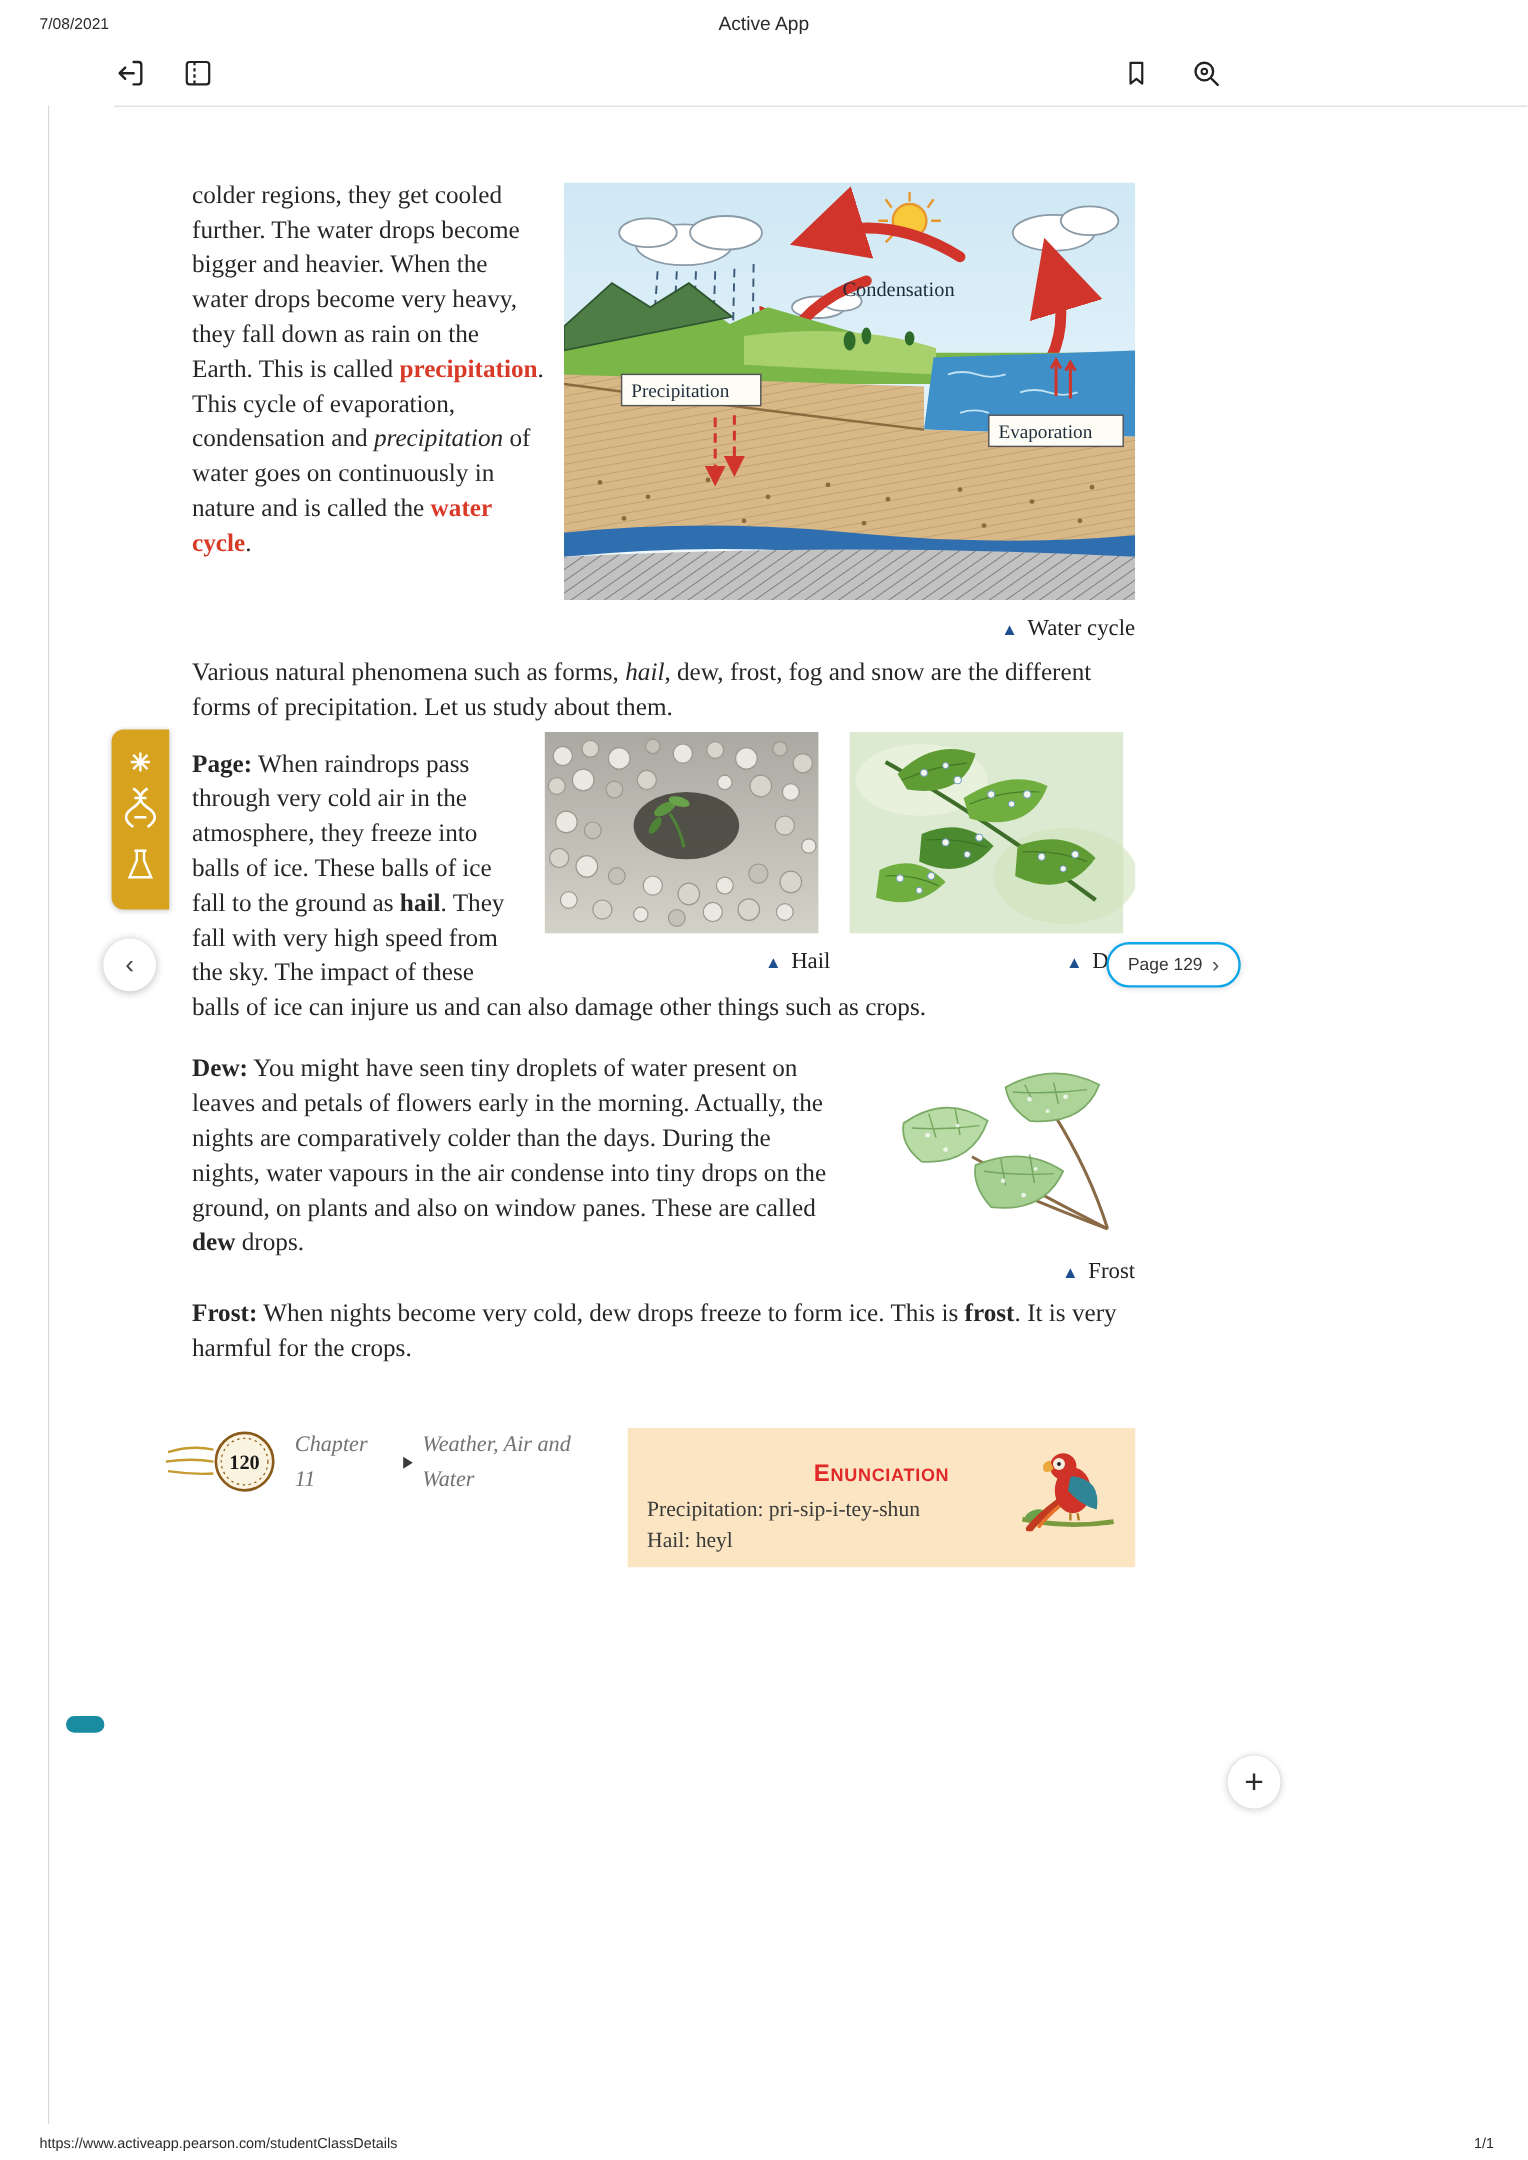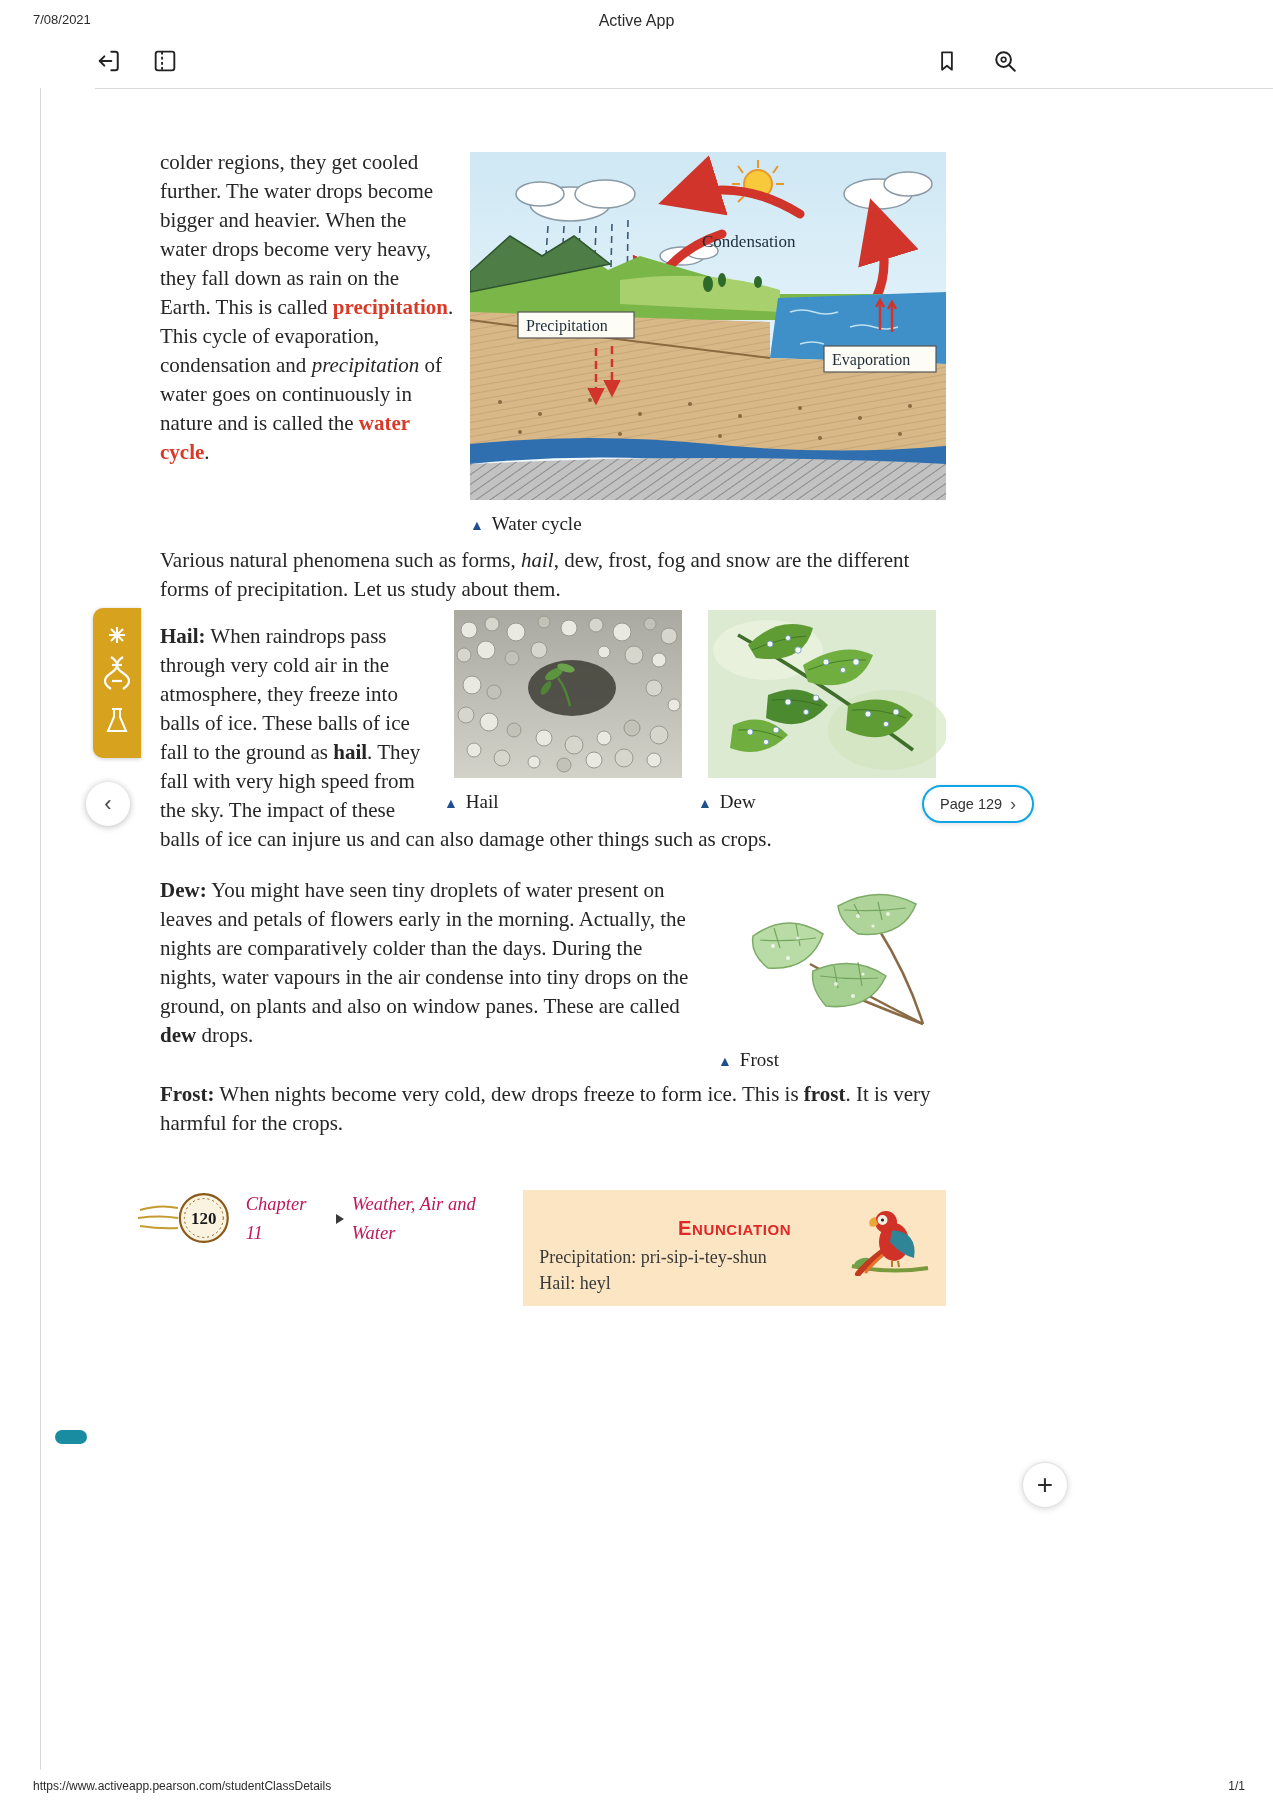--- a/index.html
+++ b/index.html
@@ -26,39 +26,39 @@
   .page-content { position:absolute; left:160px; top:148px; width:786px;
                   font-family:"Liberation Serif", serif; font-size:21px; line-height:29px; color:#262626; }
   .page-content p { margin:0; }
   .red { color:#d93a28; font-weight:bold; }
   .b { font-weight:bold; }
   .it { font-style:italic; }
 
   figure { margin:0; }
   .fig-water { float:right; width:476px; margin:4px 0 6px 16px; }
   .fig-water svg { display:block; border:0; }
-  .caption { text-align:left; font-size:19px; color:#222; margin-top:9px; }
+  .caption { text-align:right; font-size:19px; color:#222; margin-top:9px; }
   .cap-marker { color:#1e4f8f; font-size:14px; margin-right:8px; }
 
   .para2 { clear:both; margin-top:16px !important; }
 
   .figs-hail-dew { float:right; width:502px; margin:6px 0 4px 16px; display:flex; gap:6px; }
   .figs-hail-dew figure { flex:1; }
   .figs-hail-dew svg { display:block; width:100%; }
 
   .para-hail { margin-top:18px !important; }
   .para-dew  { clear:both; margin-top:22px !important; }
   .fig-frost { float:right; width:228px; margin:0 0 4px 16px; }
   .fig-frost svg { display:block; }
   .para-frost{ clear:both; margin-top:22px !important; }
 
   
   .footer-row { clear:both; margin-top:52px; display:flex; justify-content:space-between; align-items:flex-start; }
   .badge-group { display:flex; margin-left:-22px; }
-  .chapter-line { font-style:italic; font-size:18.5px; color:#be185d; margin-left:8px;
+  .chapter-line { font-style:italic; font-size:18.5px; color:#737373; margin-left:8px;
                   display:flex; align-items:center; gap:8px; }
   .sep-triangle { width:0; height:0; border-left:8px solid #3a3a3a;
                   border-top:5px solid transparent; border-bottom:5px solid transparent; display:inline-block; }
 
   .enun-box { width:424px; min-height:94px; background:#fbe5c2; padding:24px 16px 10px; position:relative; }
   .enun-title { text-align:center; color:#e02828; font-weight:bold; font-size:15px;
                 letter-spacing:.6px; font-family:"Liberation Sans", sans-serif; }
   .enun-title::first-letter { font-size:20px; }
   .enun-line { font-size:18px; line-height:26px; color:#3a3a3a; font-family:"Liberation Serif", serif; }
   .enun-parrot { position:absolute; right:14px; top:14px; }
@@ -359,21 +359,21 @@
               <circle cx="68" cy="120" r="3"></circle>
           </g>
         </svg>
         <figcaption class="caption">
           <span class="cap-marker">▲</span><span>Dew</span>
         </figcaption>
       </figure>
     </div>
 
     
-    <p class="para-hail"><span class="b">Hail:</span><span> When raindrops pass through very cold air in the atmosphere, they freeze into balls of ice. These balls of ice fall to the ground as </span><span class="b">hail</span><span>. They fall with very high speed from the sky. The impact of these balls of ice can injure us and can also damage other things such as crops.</span></p>
+    <p class="para-hail"><span class="b">Page:</span><span> When raindrops pass through very cold air in the atmosphere, they freeze into balls of ice. These balls of ice fall to the ground as </span><span class="b">hail</span><span>. They fall with very high speed from the sky. The impact of these balls of ice can injure us and can also damage other things such as crops.</span></p>
 
     
     <p class="para-dew">
       </p><figure class="fig-frost">
         <svg width="228" height="160" viewBox="0 0 228 160">
           <rect width="228" height="160" fill="#ffffff"></rect>
           <g stroke="#8a6a46" stroke-width="2.5" fill="none">
             <path d="M160 52 Q 190 100 205 148"></path>
             <path d="M92 88 Q 150 120 205 148"></path>
             <path d="M130 118 Q 170 135 205 148"></path>

